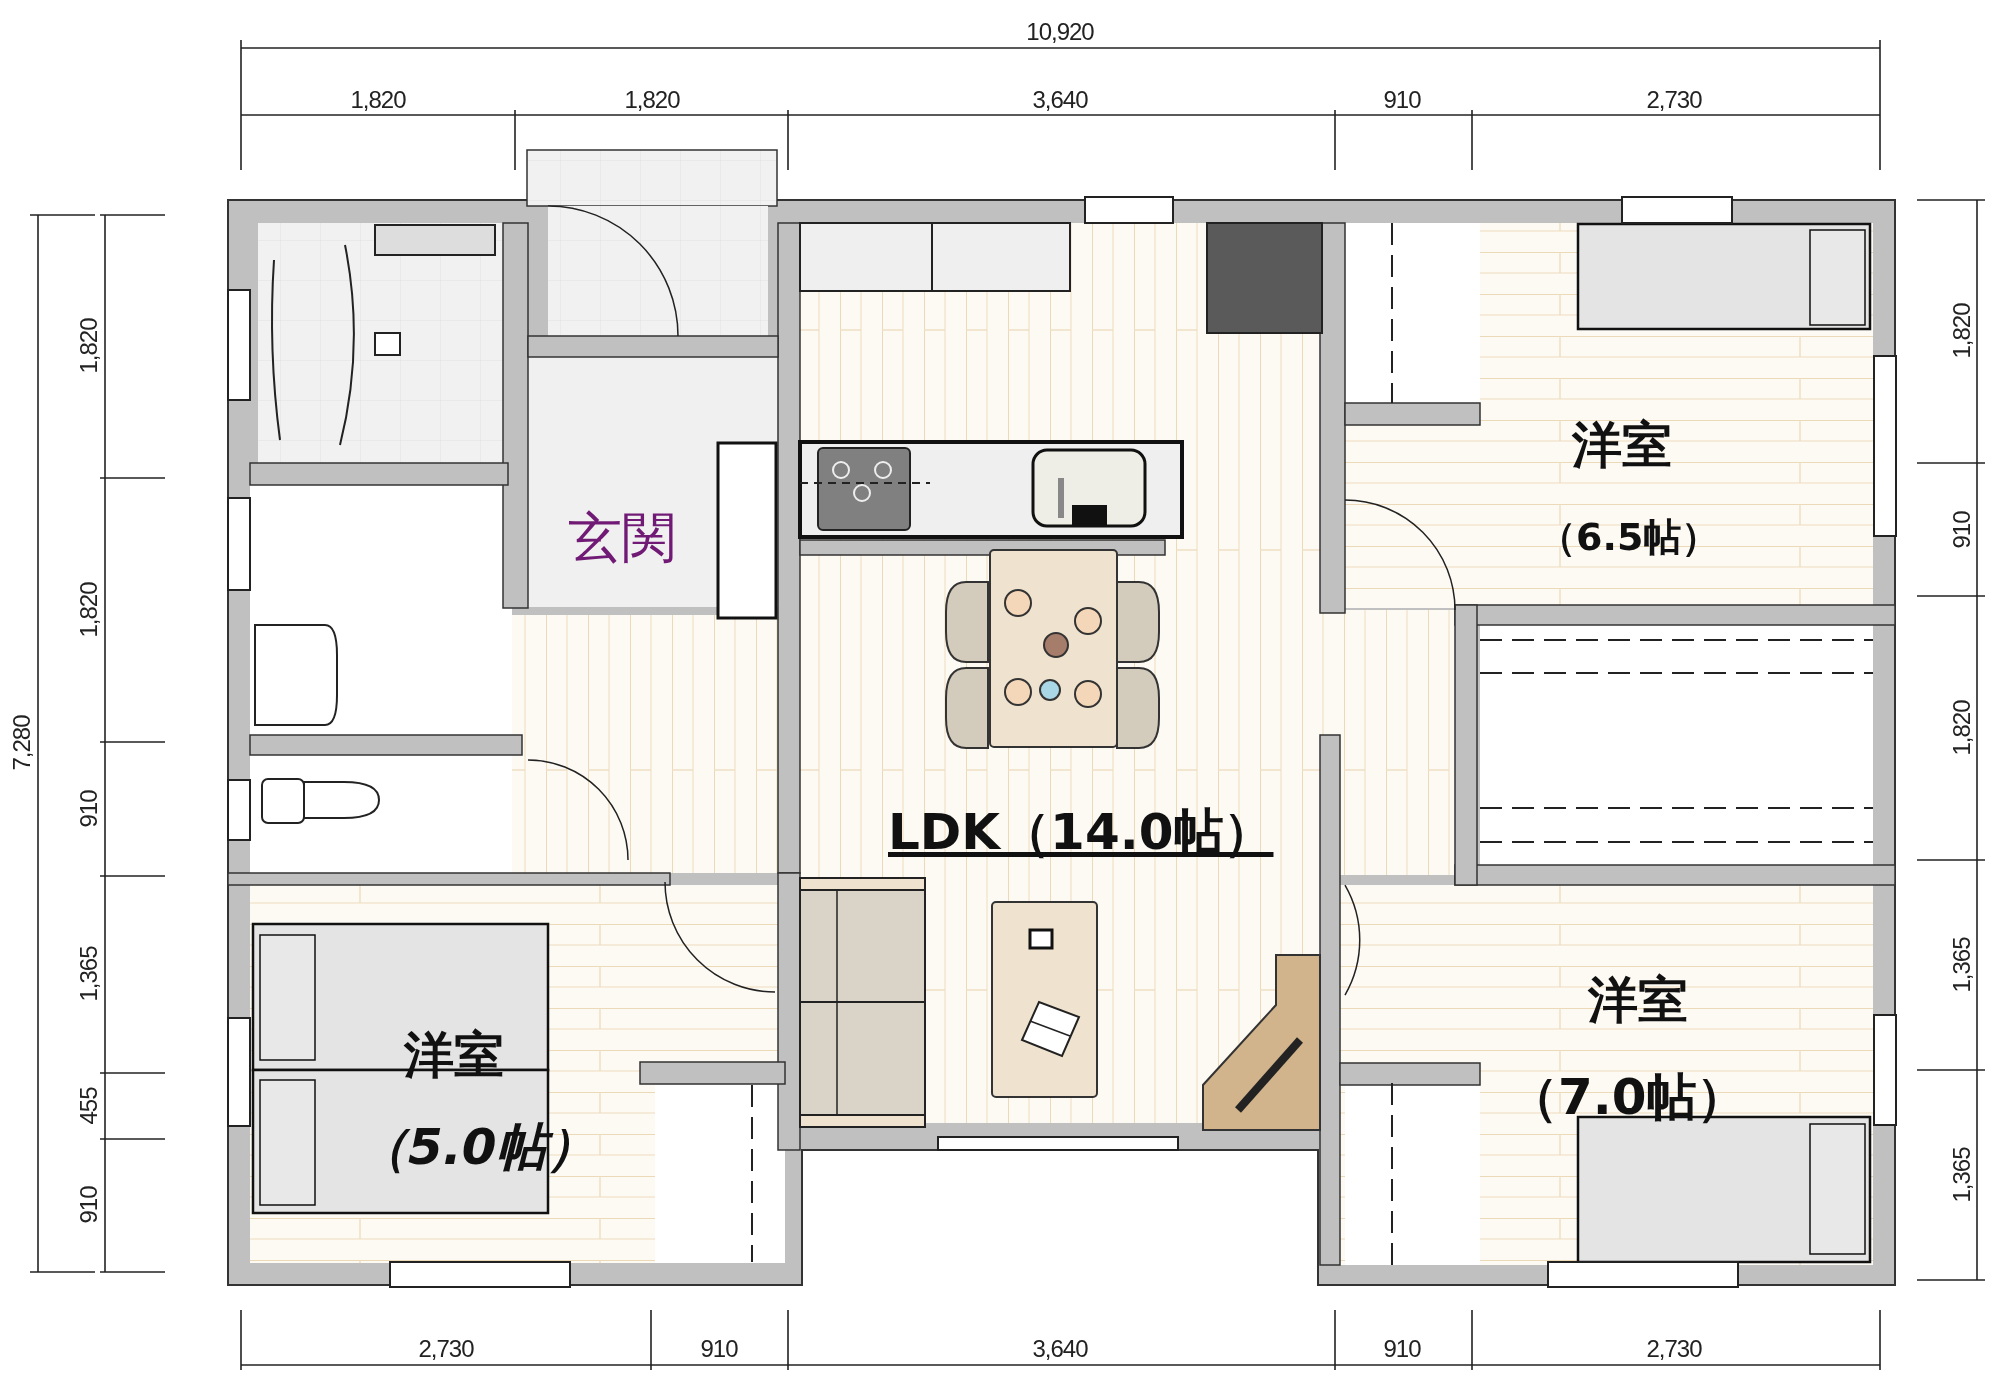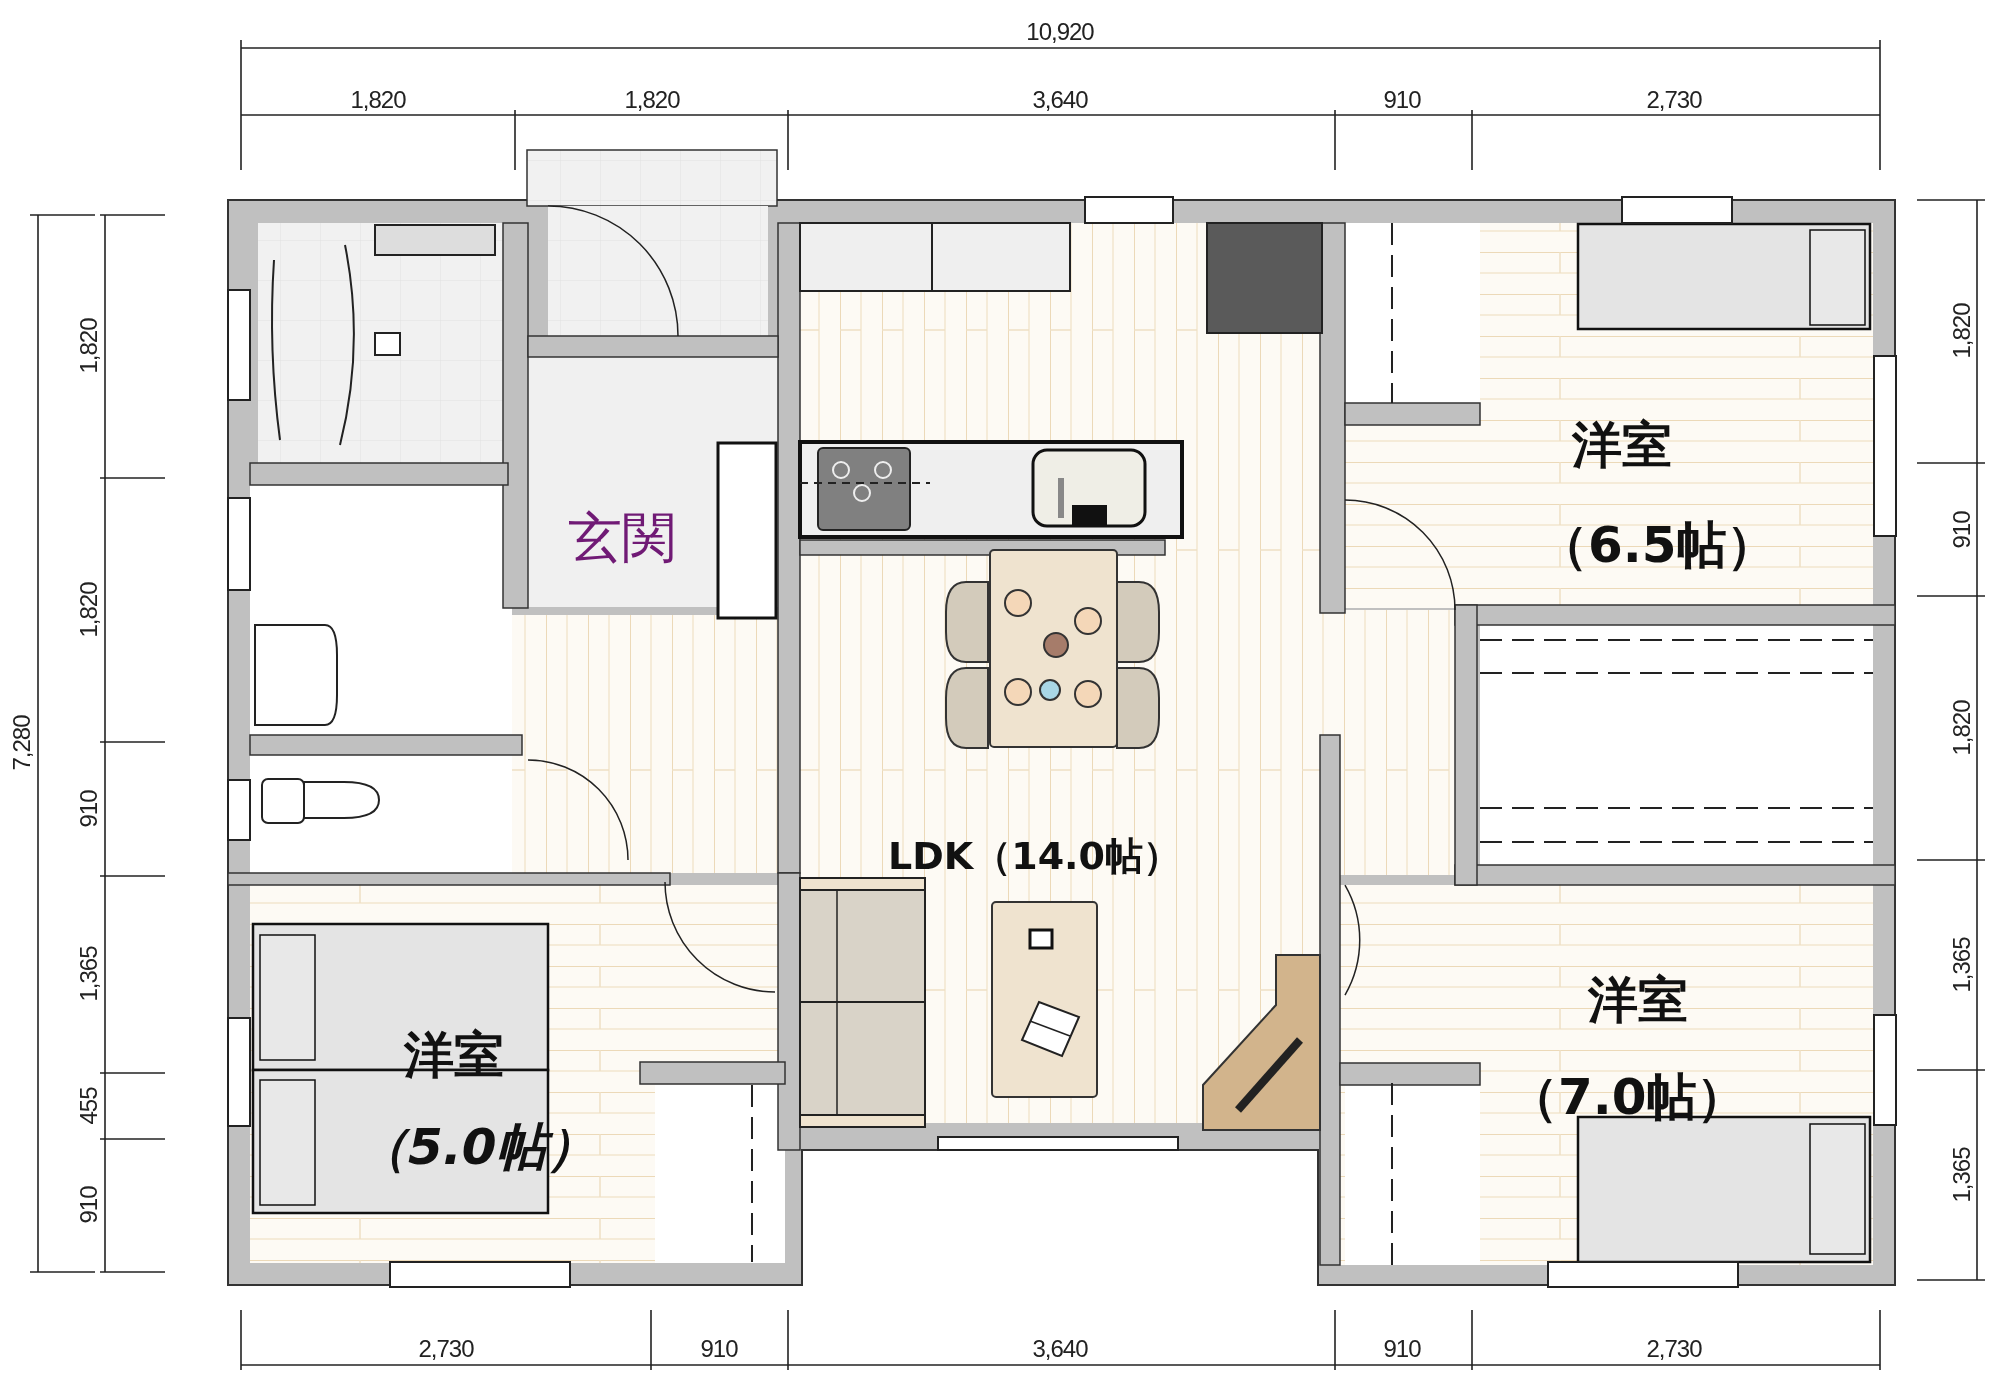--- a/index.html
+++ b/index.html
@@ -272,22 +272,22 @@
     <rect x="228" y="1018" width="22" height="108"></rect>
     <rect x="228" y="498" width="22" height="92"></rect>
     <rect x="228" y="290" width="22" height="110"></rect>
     <rect x="228" y="780" width="22" height="60"></rect>
     <rect x="938" y="1137" width="240" height="13"></rect>
   </g>
 </svg>
 
 <div class="genkan-label" style="left:568px;top:458px;font-size:54px;">玄関</div>
 
-<div class="room-label" style="left:888px;top:812px;font-size:38px;">LDK（14.0帖）</div>
+<div class="room-label" style="left:888px;top:780px;font-size:50px;text-decoration:underline;">LDK（14.0帖）</div>
 
 <div class="room-label" style="left:1572px;top:393px;font-size:50px;">洋室</div>
-<div class="room-label" style="left:1538px;top:493px;font-size:50px;">（6.5帖）</div>
+<div class="room-label" style="left:1538px;top:493px;font-size:38px;">（6.5帖）</div>
 
 <div class="room-label" style="left:1588px;top:948px;font-size:50px;">洋室</div>
 <div class="room-label" style="left:1508px;top:1045px;font-size:50px;">（7.0帖）</div>
 
 <div class="room-label" style="left:404px;top:1003px;font-size:50px;">洋室</div>
 <div class="room-label" style="left:358px;top:1095px;font-size:50px;font-style:italic;">（5.0帖）</div>
 
 </body></html>

